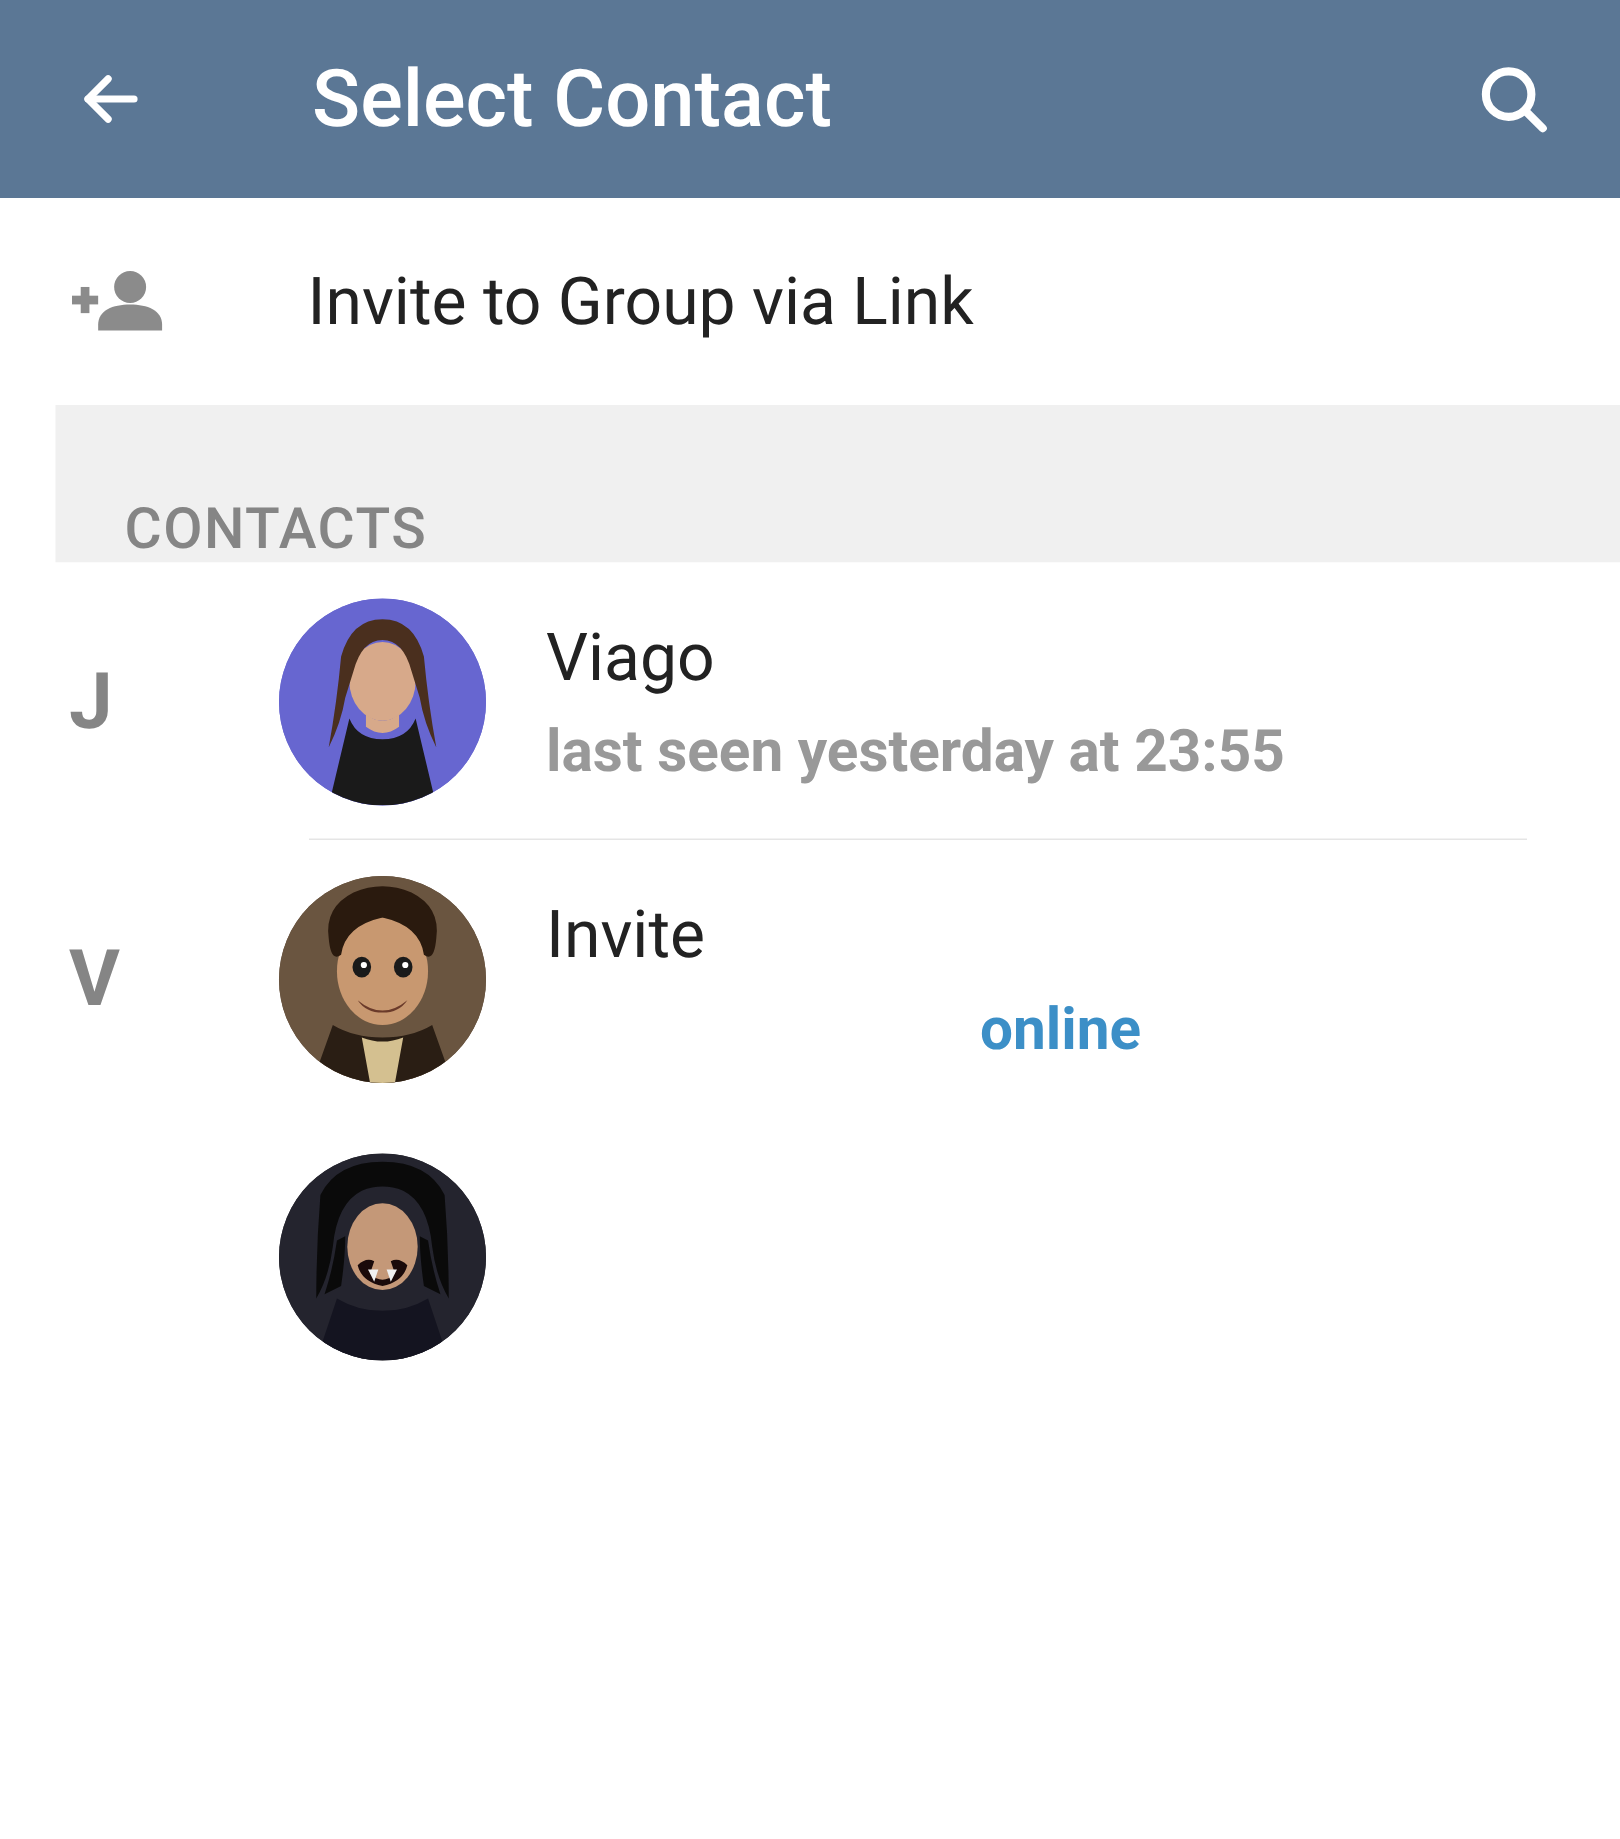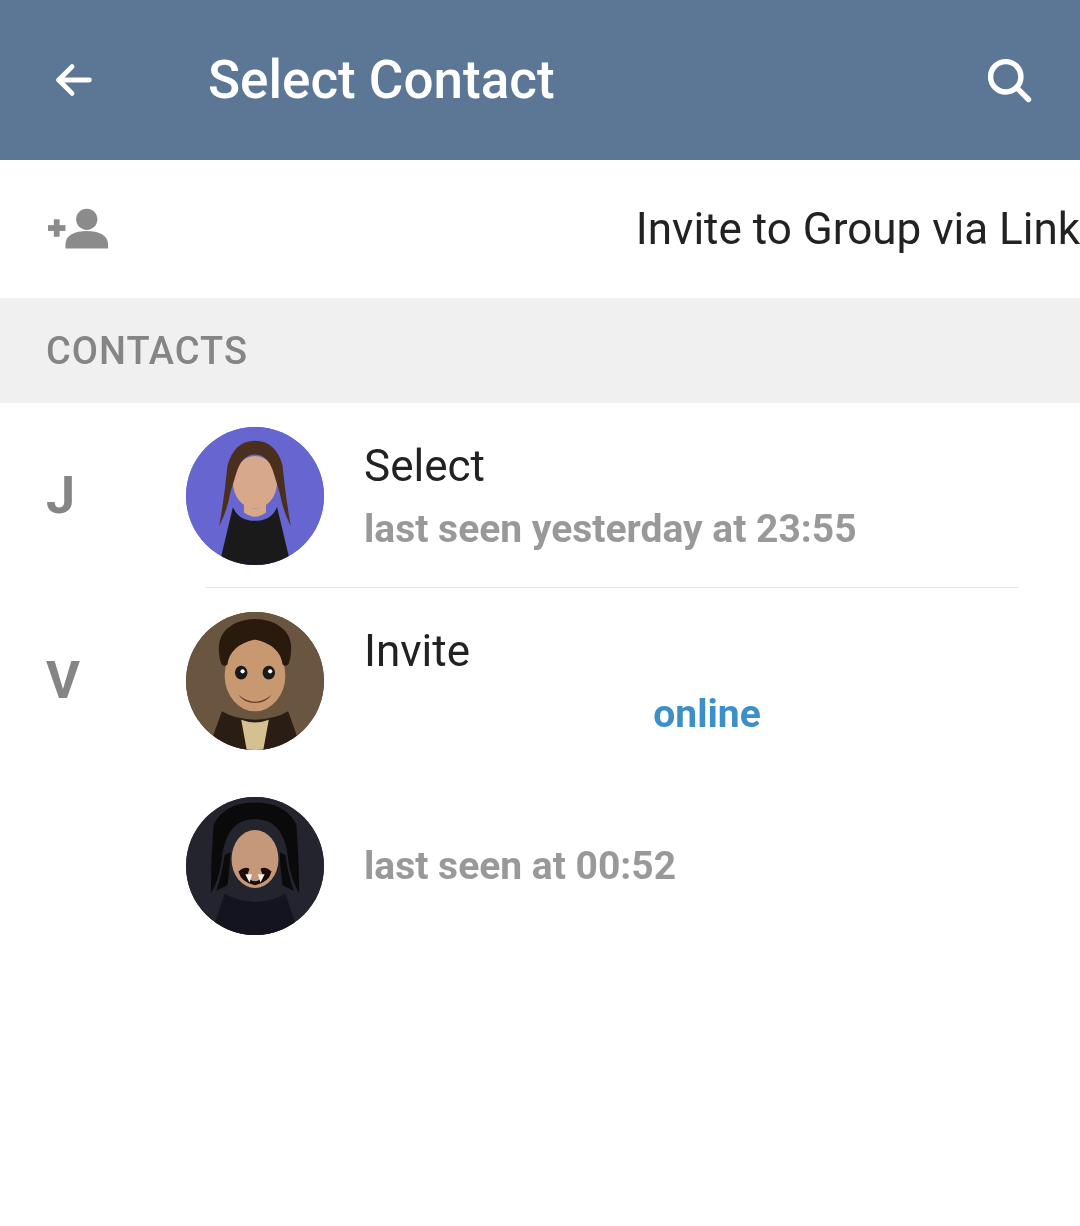--- a/index.html
+++ b/index.html
@@ -9,21 +9,21 @@
     }
     body {
       font-family: -apple-system, BlinkMacSystemFont, 'Segoe UI', Roboto, Helvetica, Arial, sans-serif;
       background: #ffffff;
       width: 1080px;
       height: 1226px;
       overflow: hidden;
     }
     .header {
       background: #5b7795;
-      height: 160px;
+      height: 132px;
       display: flex;
       align-items: center;
       padding: 0 45px 0 50px;
     }
     .back-icon {
       width: 48px;
       height: 48px;
       color: #ffffff;
       display: flex;
       align-items: center;
@@ -54,21 +54,20 @@
       width: 52px;
       height: 52px;
     }
     .invite-row {
       height: 138px;
       display: flex;
       align-items: center;
       padding-left: 48px;
       cursor: pointer;
       background: #ffffff;
-      justify-content: space-between;
     }
     .invite-icon {
       width: 62px;
       height: 48px;
       color: #8b8b8b;
       display: flex;
       align-items: center;
       justify-content: center;
     }
     .invite-icon svg {
@@ -77,22 +76,23 @@
     }
     .invite-label {
       font-size: 44px;
       color: #222222;
       margin-left: 95px;
     }
     .section-header {
       background: #f0f0f0;
       height: 105px;
       display: flex;
-      align-items: center;
+      align-items: flex-end;
       padding-left: 46px;
+      margin-left: 37px;
     }
     .section-title {
       font-size: 38px;
       font-weight: 500;
       color: #858585;
       letter-spacing: 1px;
     }
     .contacts-list {
       background: #ffffff;
     }
@@ -199,21 +199,21 @@
     <div class="avatar" style="background:#6766d0">
       <svg viewBox="0 0 100 100">
         <rect width="100" height="100" fill="#6766d0"></rect>
         <ellipse cx="50" cy="40" rx="16" ry="19" fill="#d7a98a"></ellipse>
         <path d="M 30 28 Q 28 50 24 72 Q 30 60 32 48 L 36 35 Q 40 20 50 20 Q 60 20 64 35 L 68 48 Q 70 60 76 72 Q 72 50 70 28 Q 65 10 50 10 Q 35 10 30 28 Z" fill="#4a2f1e"></path>
         <path d="M 34 58 Q 38 68 50 68 Q 62 68 66 58 L 76 100 L 24 100 Z" fill="#1a1a1a"></path>
         <path d="M 42 56 Q 50 62 58 56 L 58 62 Q 50 68 42 62 Z" fill="#d7a98a"></path>
       </svg>
     </div>
     <div class="contact-info">
-      <div class="contact-name">Select</div>
+      <div class="contact-name">Viago</div>
       <div class="contact-status">last seen yesterday at 23:55</div>
     </div>
     <div class="divider"></div>
   </div>
 
   <div class="contact-row">
     <div class="section-letter">V</div>
     <div class="avatar" style="background:#5a4530">
       <svg viewBox="0 0 100 100">
         <rect width="100" height="100" fill="#6a5540"></rect>
@@ -243,17 +243,16 @@
         <path d="M 20 20 Q 18 45 18 70 Q 24 60 26 45 Q 28 24 40 18 Q 50 14 60 18 Q 72 24 74 45 Q 76 60 82 70 Q 82 45 80 20 Q 72 4 50 4 Q 28 4 20 20 Z" fill="#0a0a0a"></path>
         <path d="M 28 42 Q 26 56 22 68 L 30 64 Q 32 50 32 40 Z" fill="#0a0a0a"></path>
         <path d="M 72 42 Q 74 56 78 68 L 70 64 Q 68 50 68 40 Z" fill="#0a0a0a"></path>
         <path d="M 38 54 Q 42 50 46 52 L 44 58 Q 50 64 56 58 L 54 52 Q 58 50 62 54 Q 60 62 50 64 Q 40 62 38 54 Z" fill="#1a0a0a"></path>
         <path d="M 43 56 L 46 62 L 48 56 Z" fill="#f0f0f0"></path>
         <path d="M 52 56 L 54 62 L 57 56 Z" fill="#f0f0f0"></path>
         <path d="M 28 70 Q 38 76 50 76 Q 62 76 72 70 L 82 100 L 18 100 Z" fill="#141420"></path>
       </svg>
     </div>
     <div class="contact-info">
-      <div class="contact-status">last seen at 00:52</div>
     </div>
   </div>
 
 </div>
 
 </body></html>

